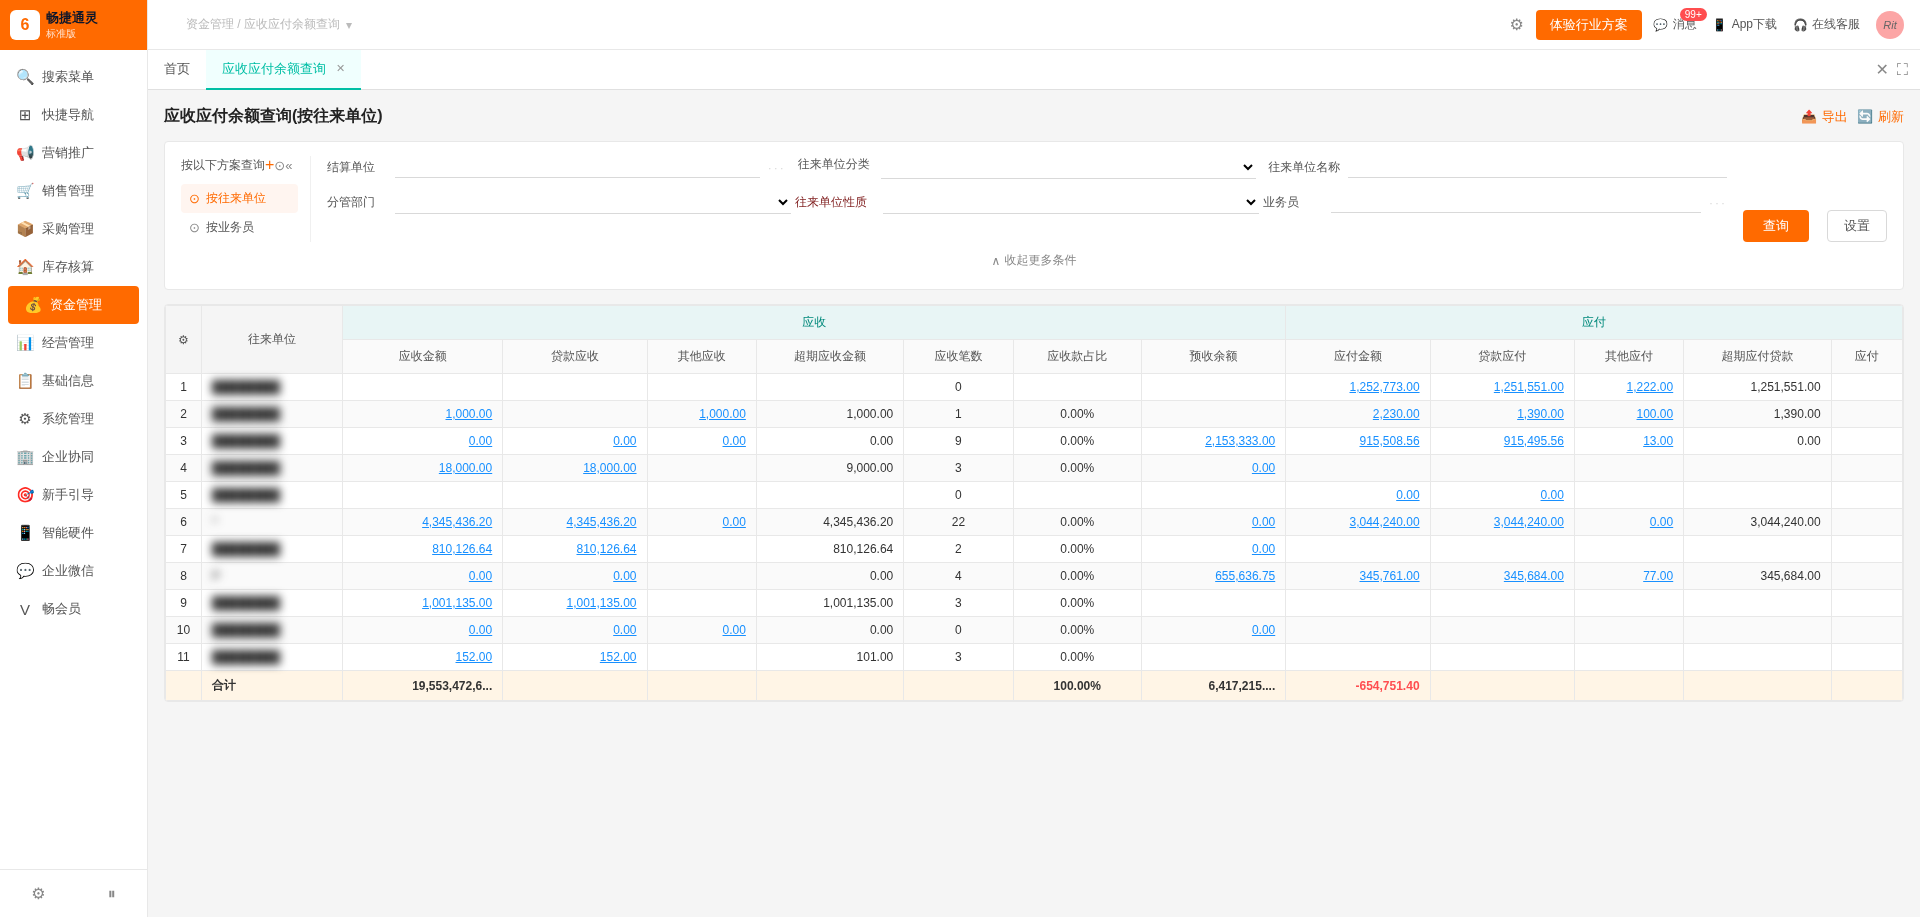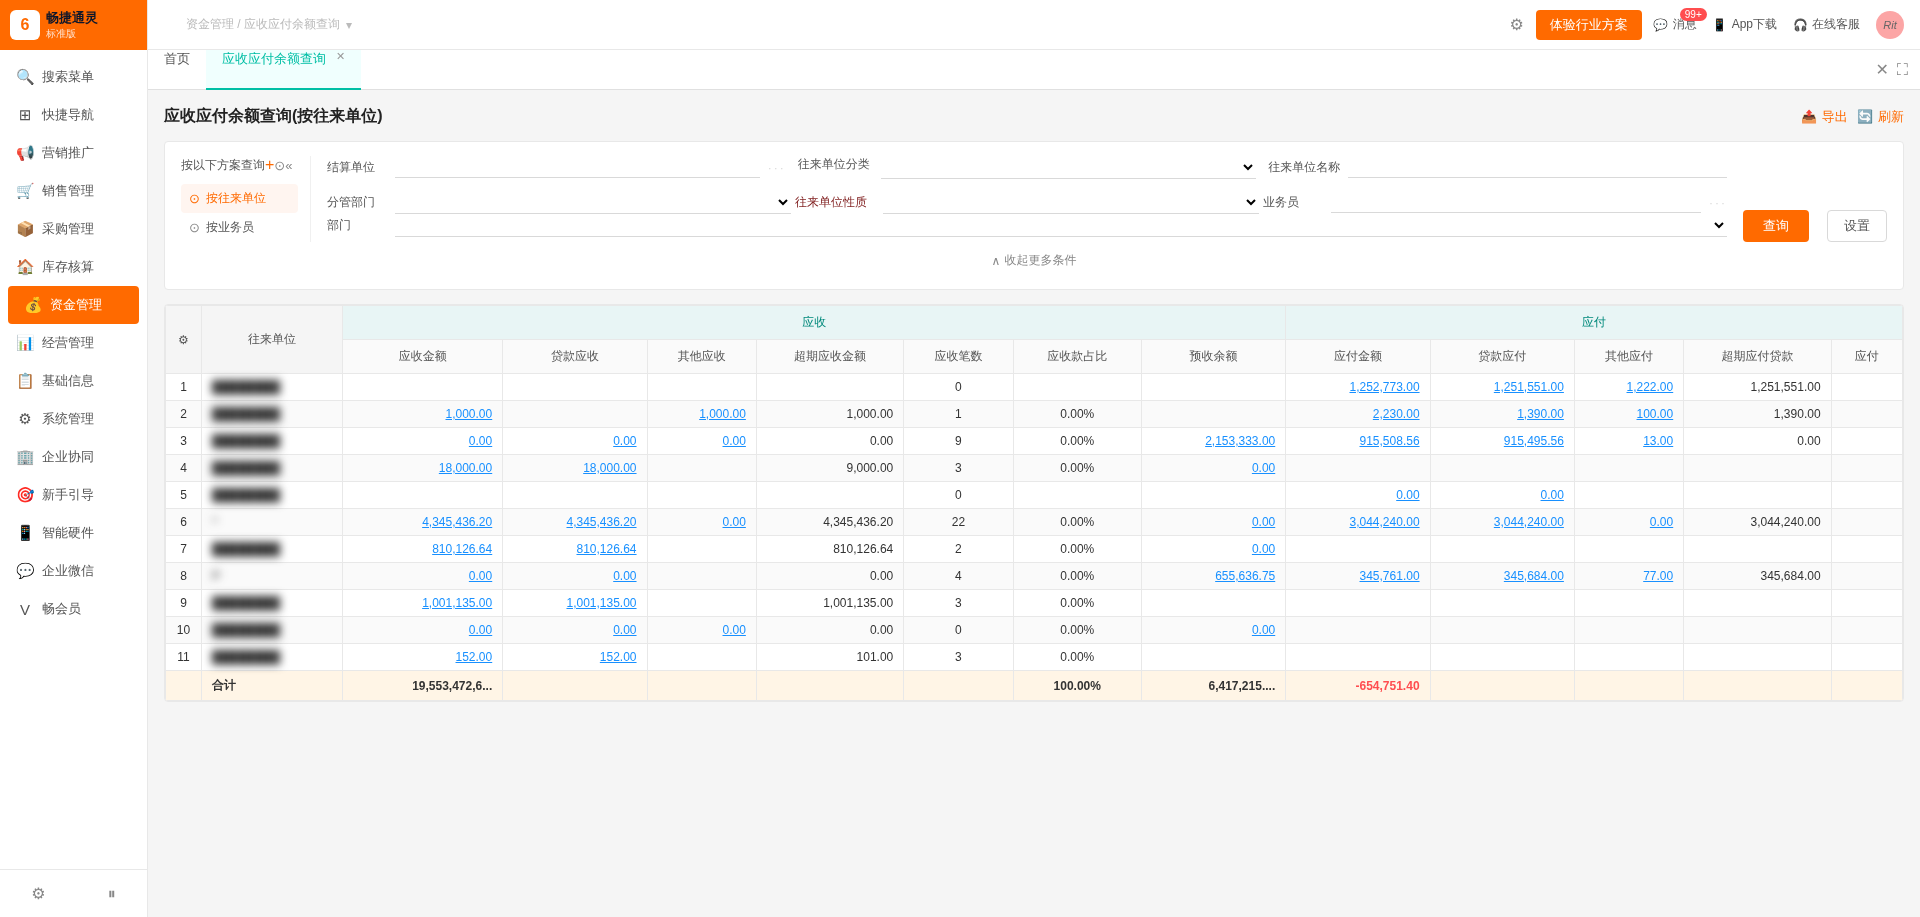--- a/index.html
+++ b/index.html
@@ -63,21 +63,21 @@
       margin-left: 148px; margin-top: 50px; height: calc(100vh - 50px);
       display: flex; flex-direction: column; overflow: hidden;
     }
 
     
     .tab-bar {
       background: #fff; border-bottom: 1px solid #e0e0e0;
       display: flex; align-items: center; padding: 0; height: 40px;
     }
     .tab-item {
-      padding: 0 16px; height: 40px; display: flex; align-items: flex-start; gap: 6px;
+      padding: 0 16px; height: 40px; display: flex; align-items: center; gap: 6px;
       cursor: pointer; font-size: 13px; color: #555; border-bottom: 2px solid transparent;
     }
     .tab-item.home { color: #555; }
     .tab-item.active {
       color: #00bfa5; border-bottom: 2px solid #00bfa5; background: #f0fffe;
     }
     .tab-close { color: #999; font-size: 11px; cursor: pointer; margin-left: 4px; }
     .tab-bar-maximize { margin-left: auto; display: flex; align-items: center; gap: 8px; padding-right: 12px; color: #888; font-size: 16px; }
 
     
@@ -325,40 +325,36 @@
             <div style="display:flex;gap:3px;">
               <span style="min-width:80px;color:#555;font-size:12px;">往来单位分类</span>
               <select class="filter-cell-select" style="flex:1;"></select>
             </div>
             <div style="display:flex;align-items:center;gap:8px;">
               <span style="min-width:70px;color:#555;font-size:12px;">往来单位名称</span>
               <input class="filter-cell-input" style="flex: 1 1 0%;">
             </div>
           </div>
 
-          <div style="display:grid;grid-template-columns:1fr 1fr 1fr;gap:4px;margin-bottom:0;align-items:center;">
+          <div style="display:grid;grid-template-columns:1fr 1fr 1fr;gap:4px;margin-bottom:12px;align-items:center;">
             <div style="display:flex;align-items:center;gap:8px;">
               <span style="min-width:60px;color:#555;font-size:12px;">分管部门</span>
               <select class="filter-cell-select" style="flex:1;"></select>
             </div>
             <div style="display:flex;align-items:center;gap:8px;">
               <span style="min-width:80px;color:#7f1d1d;font-size:12px;">往来单位性质</span>
               <select class="filter-cell-select" style="flex:1;"></select>
             </div>
             <div style="display:flex;align-items:center;gap:8px;">
               <span style="min-width:60px;color:#555;font-size:12px;">业务员</span>
               <input class="filter-cell-input" style="flex: 1 1 0%;">
               <span style="color:#d9d9d9;letter-spacing:2px;">···</span>
             </div>
           </div>
 
-          <div style="display:flex;align-items:center;gap:8px;margin-bottom:4px;">
-            <span style="min-width:60px;color:#555;font-size:12px;">部门</span>
-            <select class="filter-cell-select" style="min-width:180px;"></select>
-          </div>
         </div>
 
         <div class="filter-buttons">
           <button class="query-btn">查询</button>
           <button class="set-btn">设置</button>
         </div>
       </div>
 
       <div class="collapse-btn">
         <span>∧</span>

